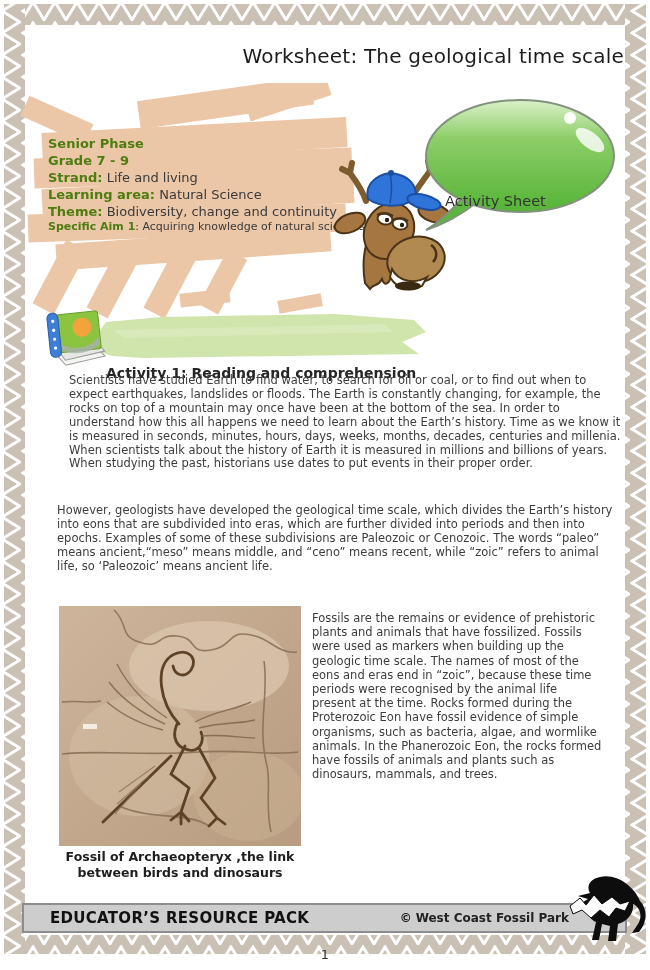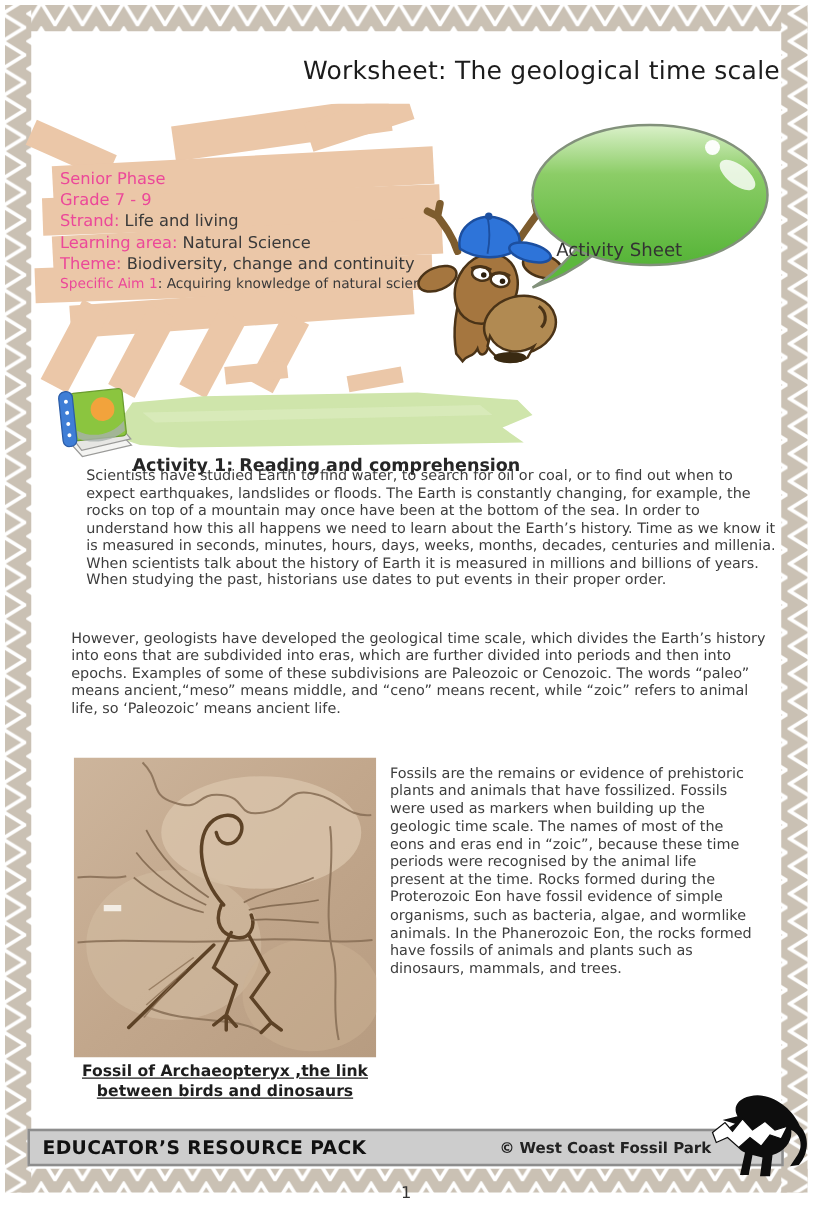--- a/index.html
+++ b/index.html
@@ -10,44 +10,43 @@
     font-family:"DejaVu Sans", sans-serif; color:#3d3d3d;
   }
   .abs { position:absolute; }
   .title {
     position:absolute; left:26px; right:26px; top:44px;
     text-align:right; font-size:20px; font-weight:normal; color:#1c1c1c;
     letter-spacing:0.2px;
   }
   .meta { position:absolute; left:48px; top:135px; width:332px; color:#3a3a3a; }
   .meta-line { font-size:13px; line-height:17px; }
-  .meta-line .lbl { font-weight:normal; color:#ec4899; }
+  .meta-line .lbl { font-weight:bold; color:#4d7c0f; }
   .meta-line.small { font-size:11px; line-height:13.5px; }
   .para { position:absolute; font-size:11.5px; line-height:13.9px; color:#3d3d3d; }
   .p1 { left:69px; top:374px; width:556px; }
   .p2 { left:57px; top:504px; width:556px; }
   .p3 { left:312px; top:611px; width:292px; line-height:14.2px; }
   .activity-heading {
     position:absolute; left:106px; top:329px;
     font-size:14px; font-weight:bold; color:#262626;margin-top:36px;
   }
   .bubble-text {
     position:absolute; left:445px; top:156px; width:150px;
     text-align:left; font-size:14.5px; color:#333333;margin-top:37px;
   }
   .caption {
     position:absolute; left:45px; top:849px; width:270px;
     text-align:center; font-weight:bold; font-size:12.5px; line-height:16px;
     color:#1e1e1e;
-    text-decoration:underline;
   }
   .footer-bar {
     position:absolute; left:22px; top:903px; width:605px; height:30px;
     background:#cdcdcd; border:2px solid #8d8d8d;
-    display:flex; align-items:center;
+    display:flex; align-items:center;padding-left:16px;
   }
   .f-left { font-weight:bold; font-size:15px; color:#111; margin-left:10px; letter-spacing:0.3px; }
   .f-right { position:absolute; right:56px; font-weight:bold; font-size:12px; color:#222; white-space:nowrap; }
   .f-right .c { margin-right:4px; }
   .pagenum { position:absolute; left:0; right:0; top:947px; text-align:center; font-size:13px; color:#333; }
   svg { display:block; }
 </style>
 </head>
 <body>
 

